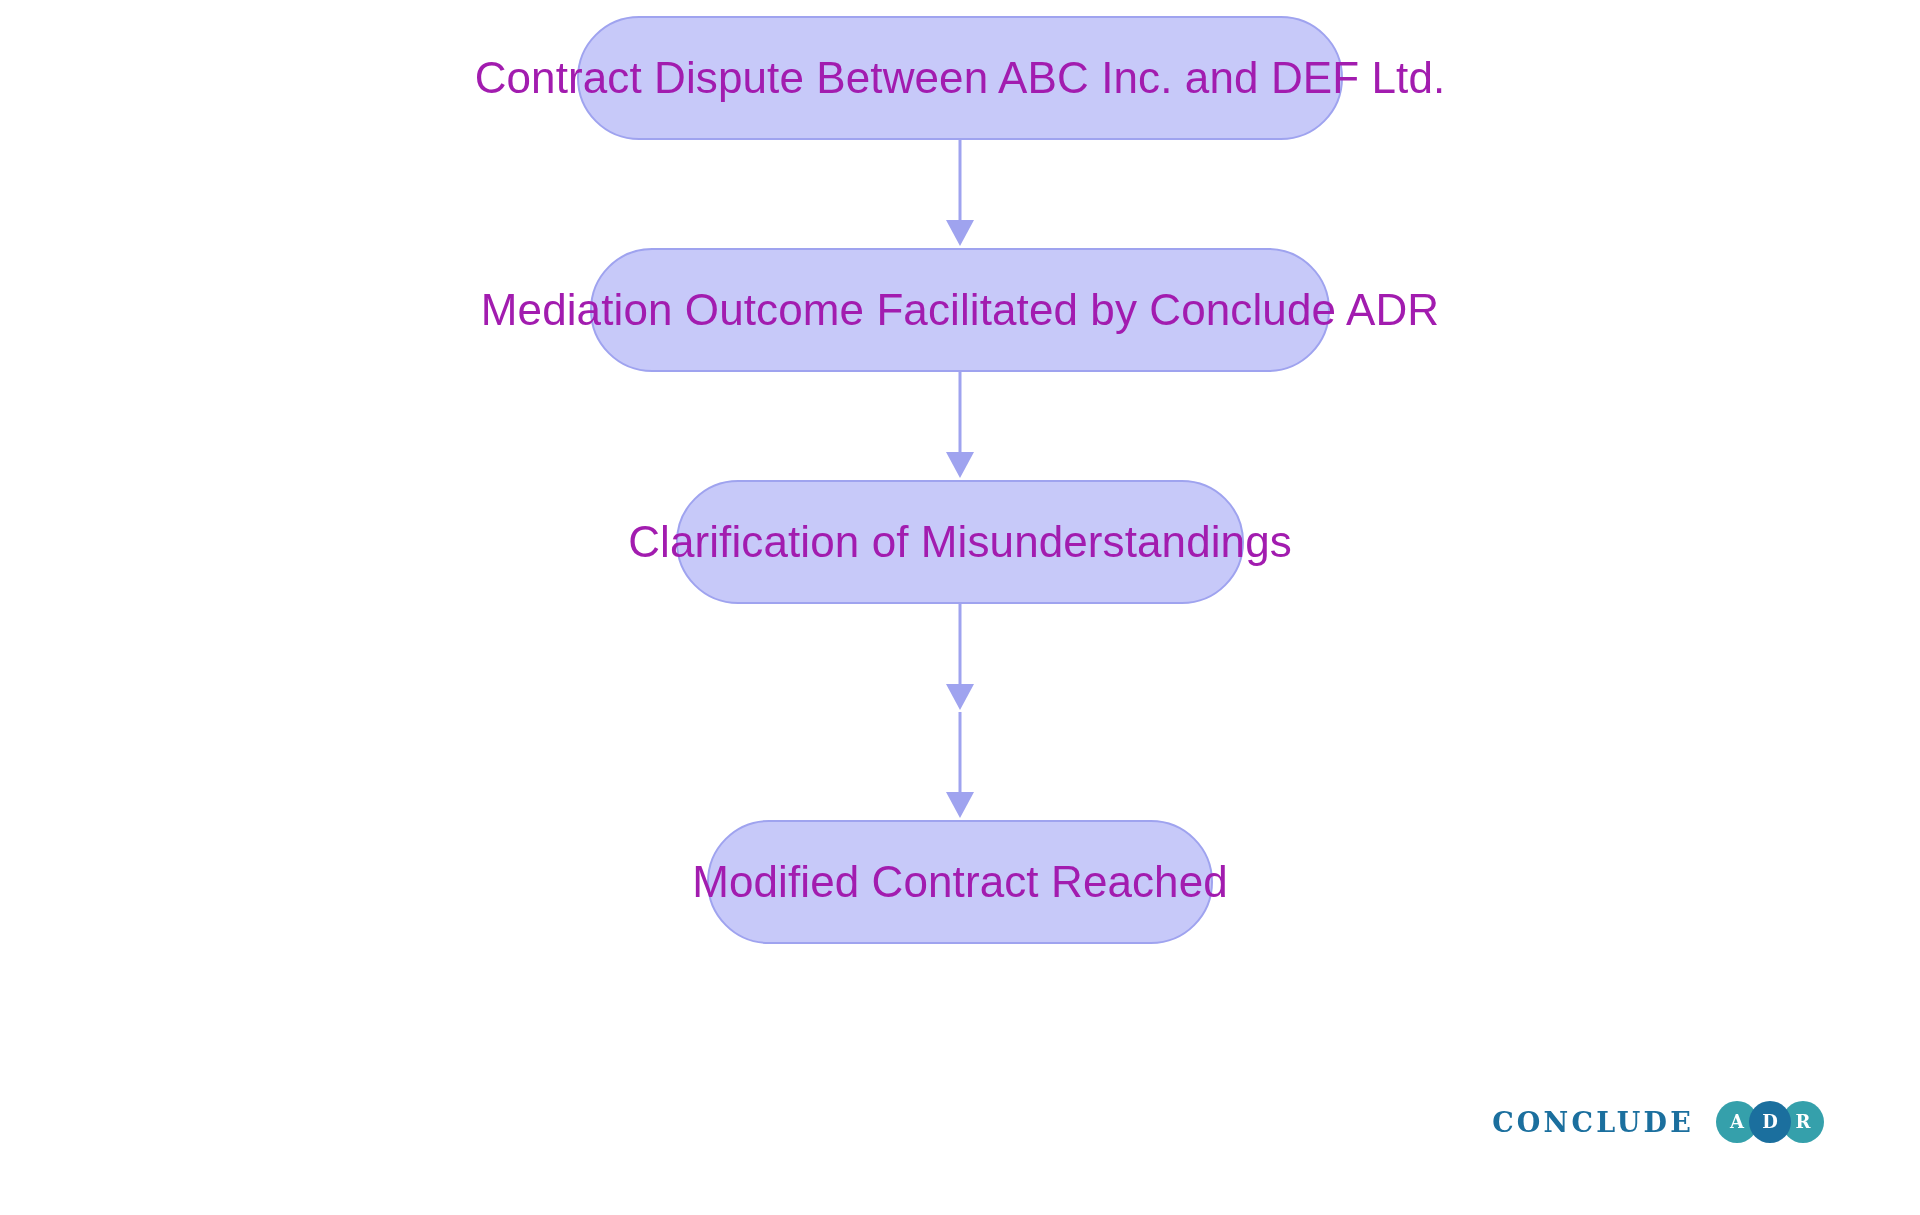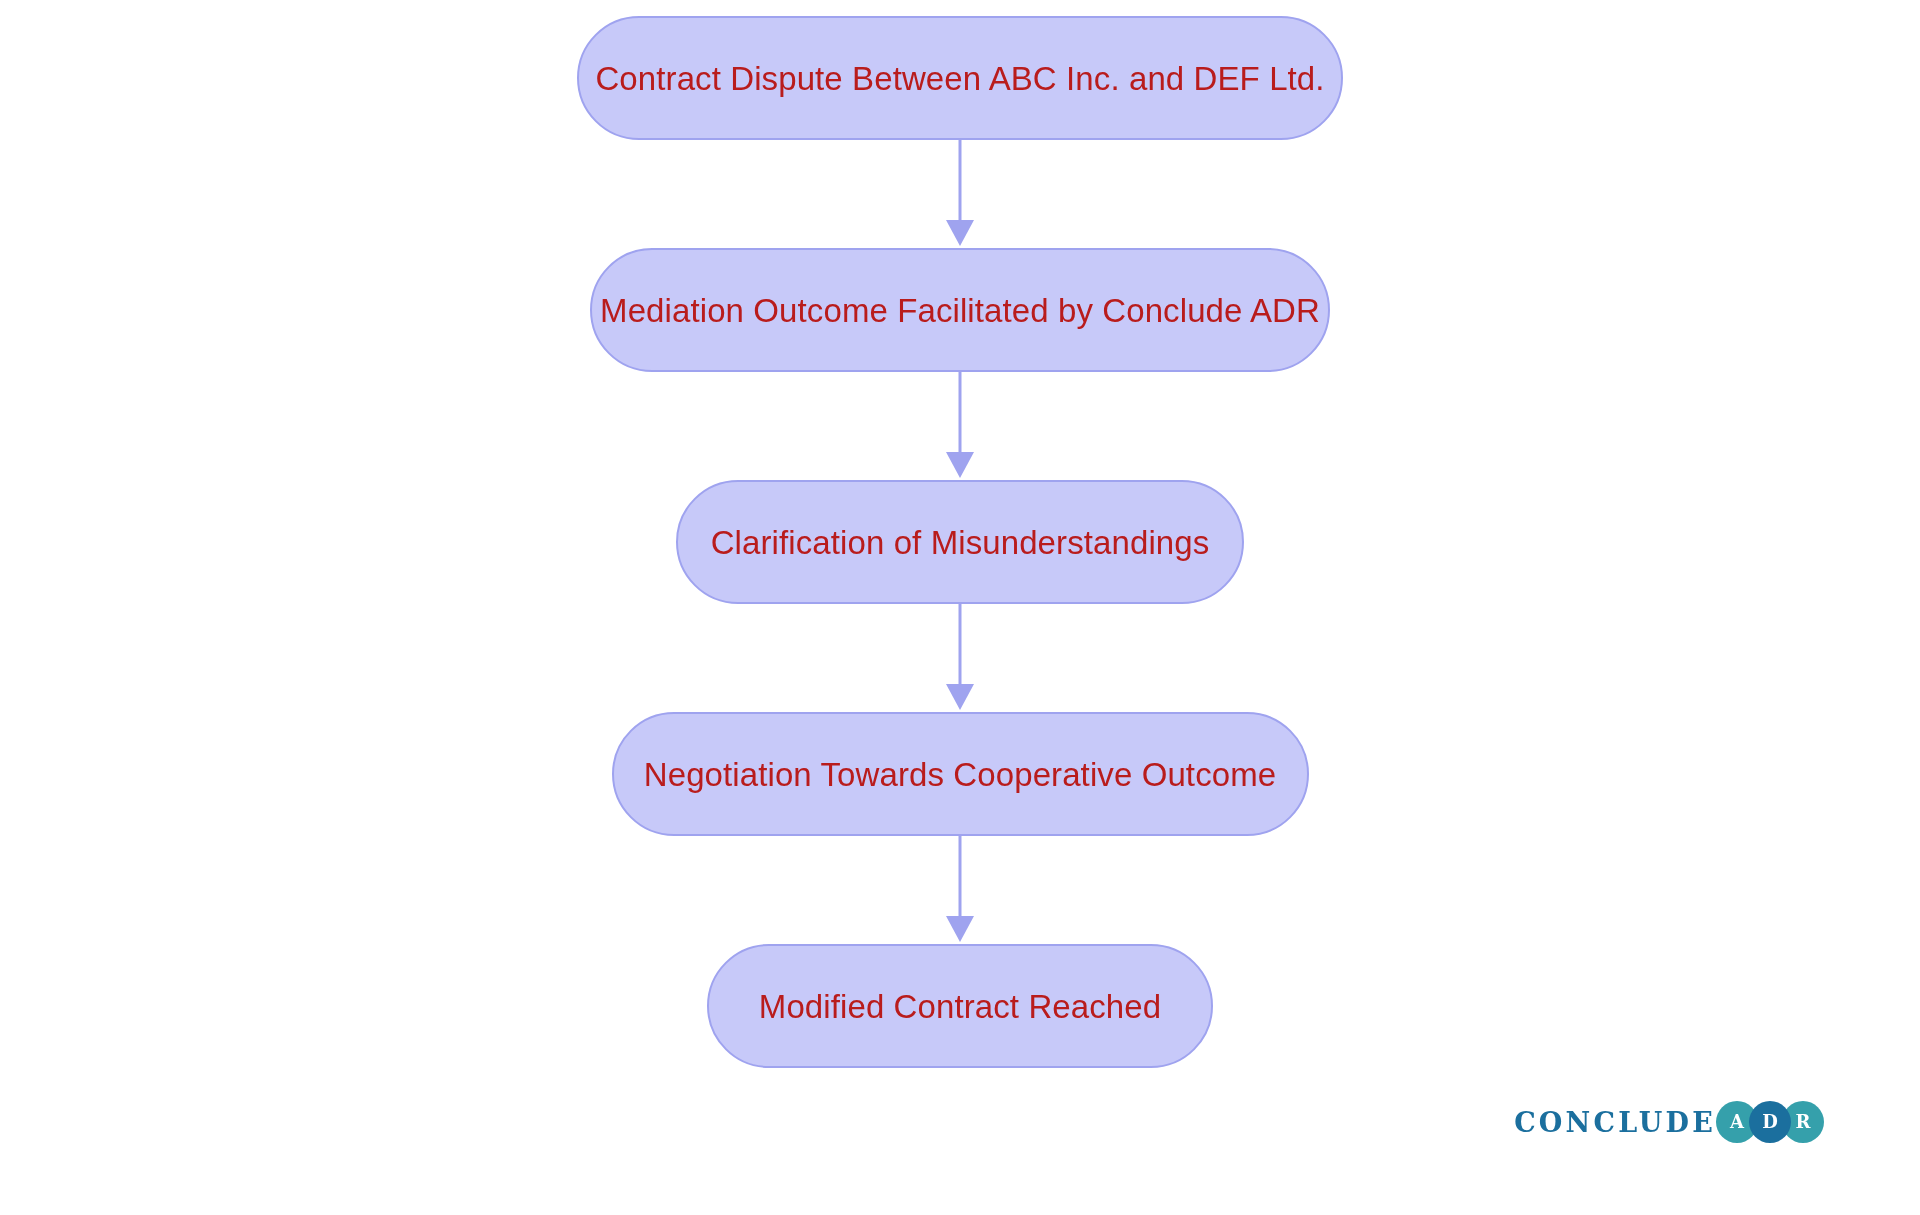--- a/index.html
+++ b/index.html
@@ -41,22 +41,22 @@
     border: 2px solid #9fa3ef;
     border-radius: 62px;
     display: flex;
     align-items: center;
     justify-content: center;
     padding: 0 46px;
     white-space: nowrap;
   }
 
   .node-label {
-    color: #b91c1c;
-    font-size: 33px;
+    color: #a21caf;
+    font-size: 44px;
     font-weight: 400;
     line-height: 1;
     letter-spacing: 0.1px;
     font-family: "Liberation Sans", sans-serif;
   }
 
   
   .node-0 { width: 766px; }
   .node-1 { width: 740px; }
   .node-2 { width: 568px; }
@@ -91,20 +91,21 @@
     border-top: 26px solid #9fa3ef;
   }
 
   
   .brand-logo {
     position: absolute;
     right: 96px;
     bottom: 72px;
     display: flex;
     align-items: center;
+    gap: 22px;
   }
   .brand-wordmark {
     font-family: "DejaVu Serif", serif;
     font-size: 27px;
     font-weight: 700;
     letter-spacing: 3.2px;
     color: #1b6f9e;
     line-height: 1;
   }
   .brand-circles {
@@ -155,23 +156,20 @@
 
     <div class="node node-2">
       <span class="node-label">Clarification of Misunderstandings</span>
     </div>
 
     <div class="connector">
       <div class="stem"></div>
       <div class="head"></div>
     </div>
 
-    <div class="node node-3">
-      <span class="node-label">Negotiation Towards Cooperative Outcome</span>
-    </div>
 
     <div class="connector">
       <div class="stem"></div>
       <div class="head"></div>
     </div>
 
     <div class="node node-4">
       <span class="node-label">Modified Contract Reached</span>
     </div>
 

